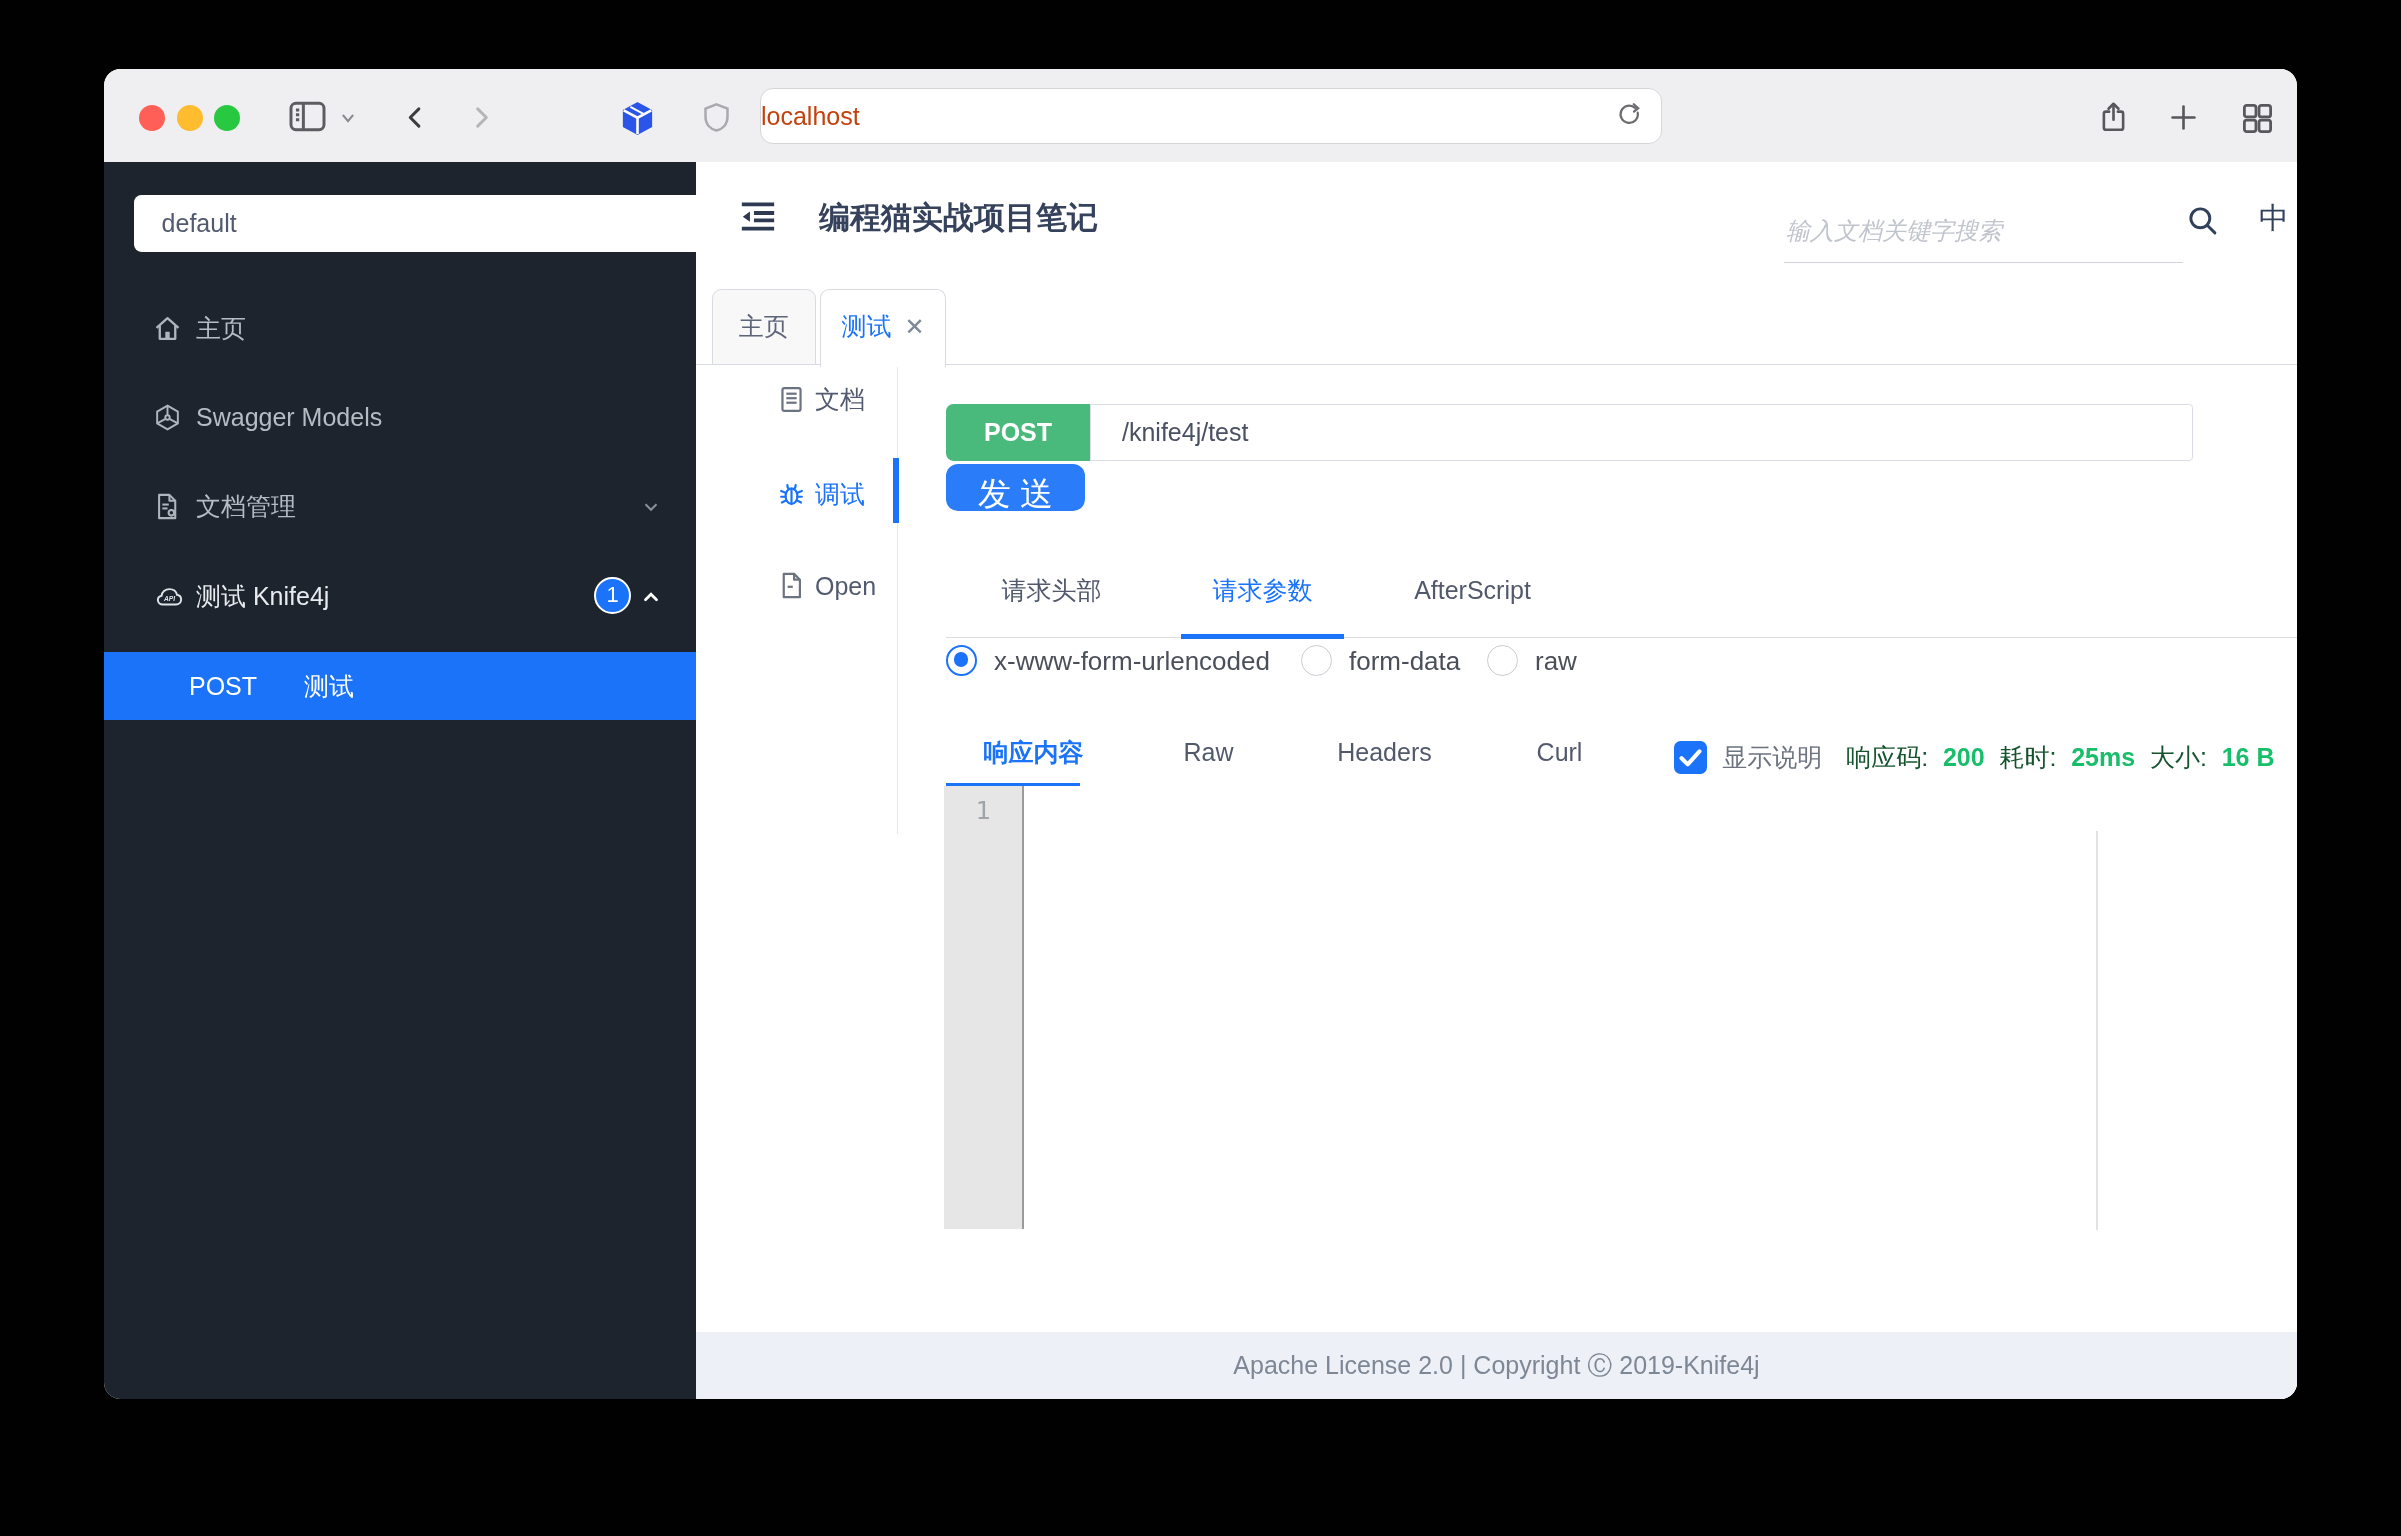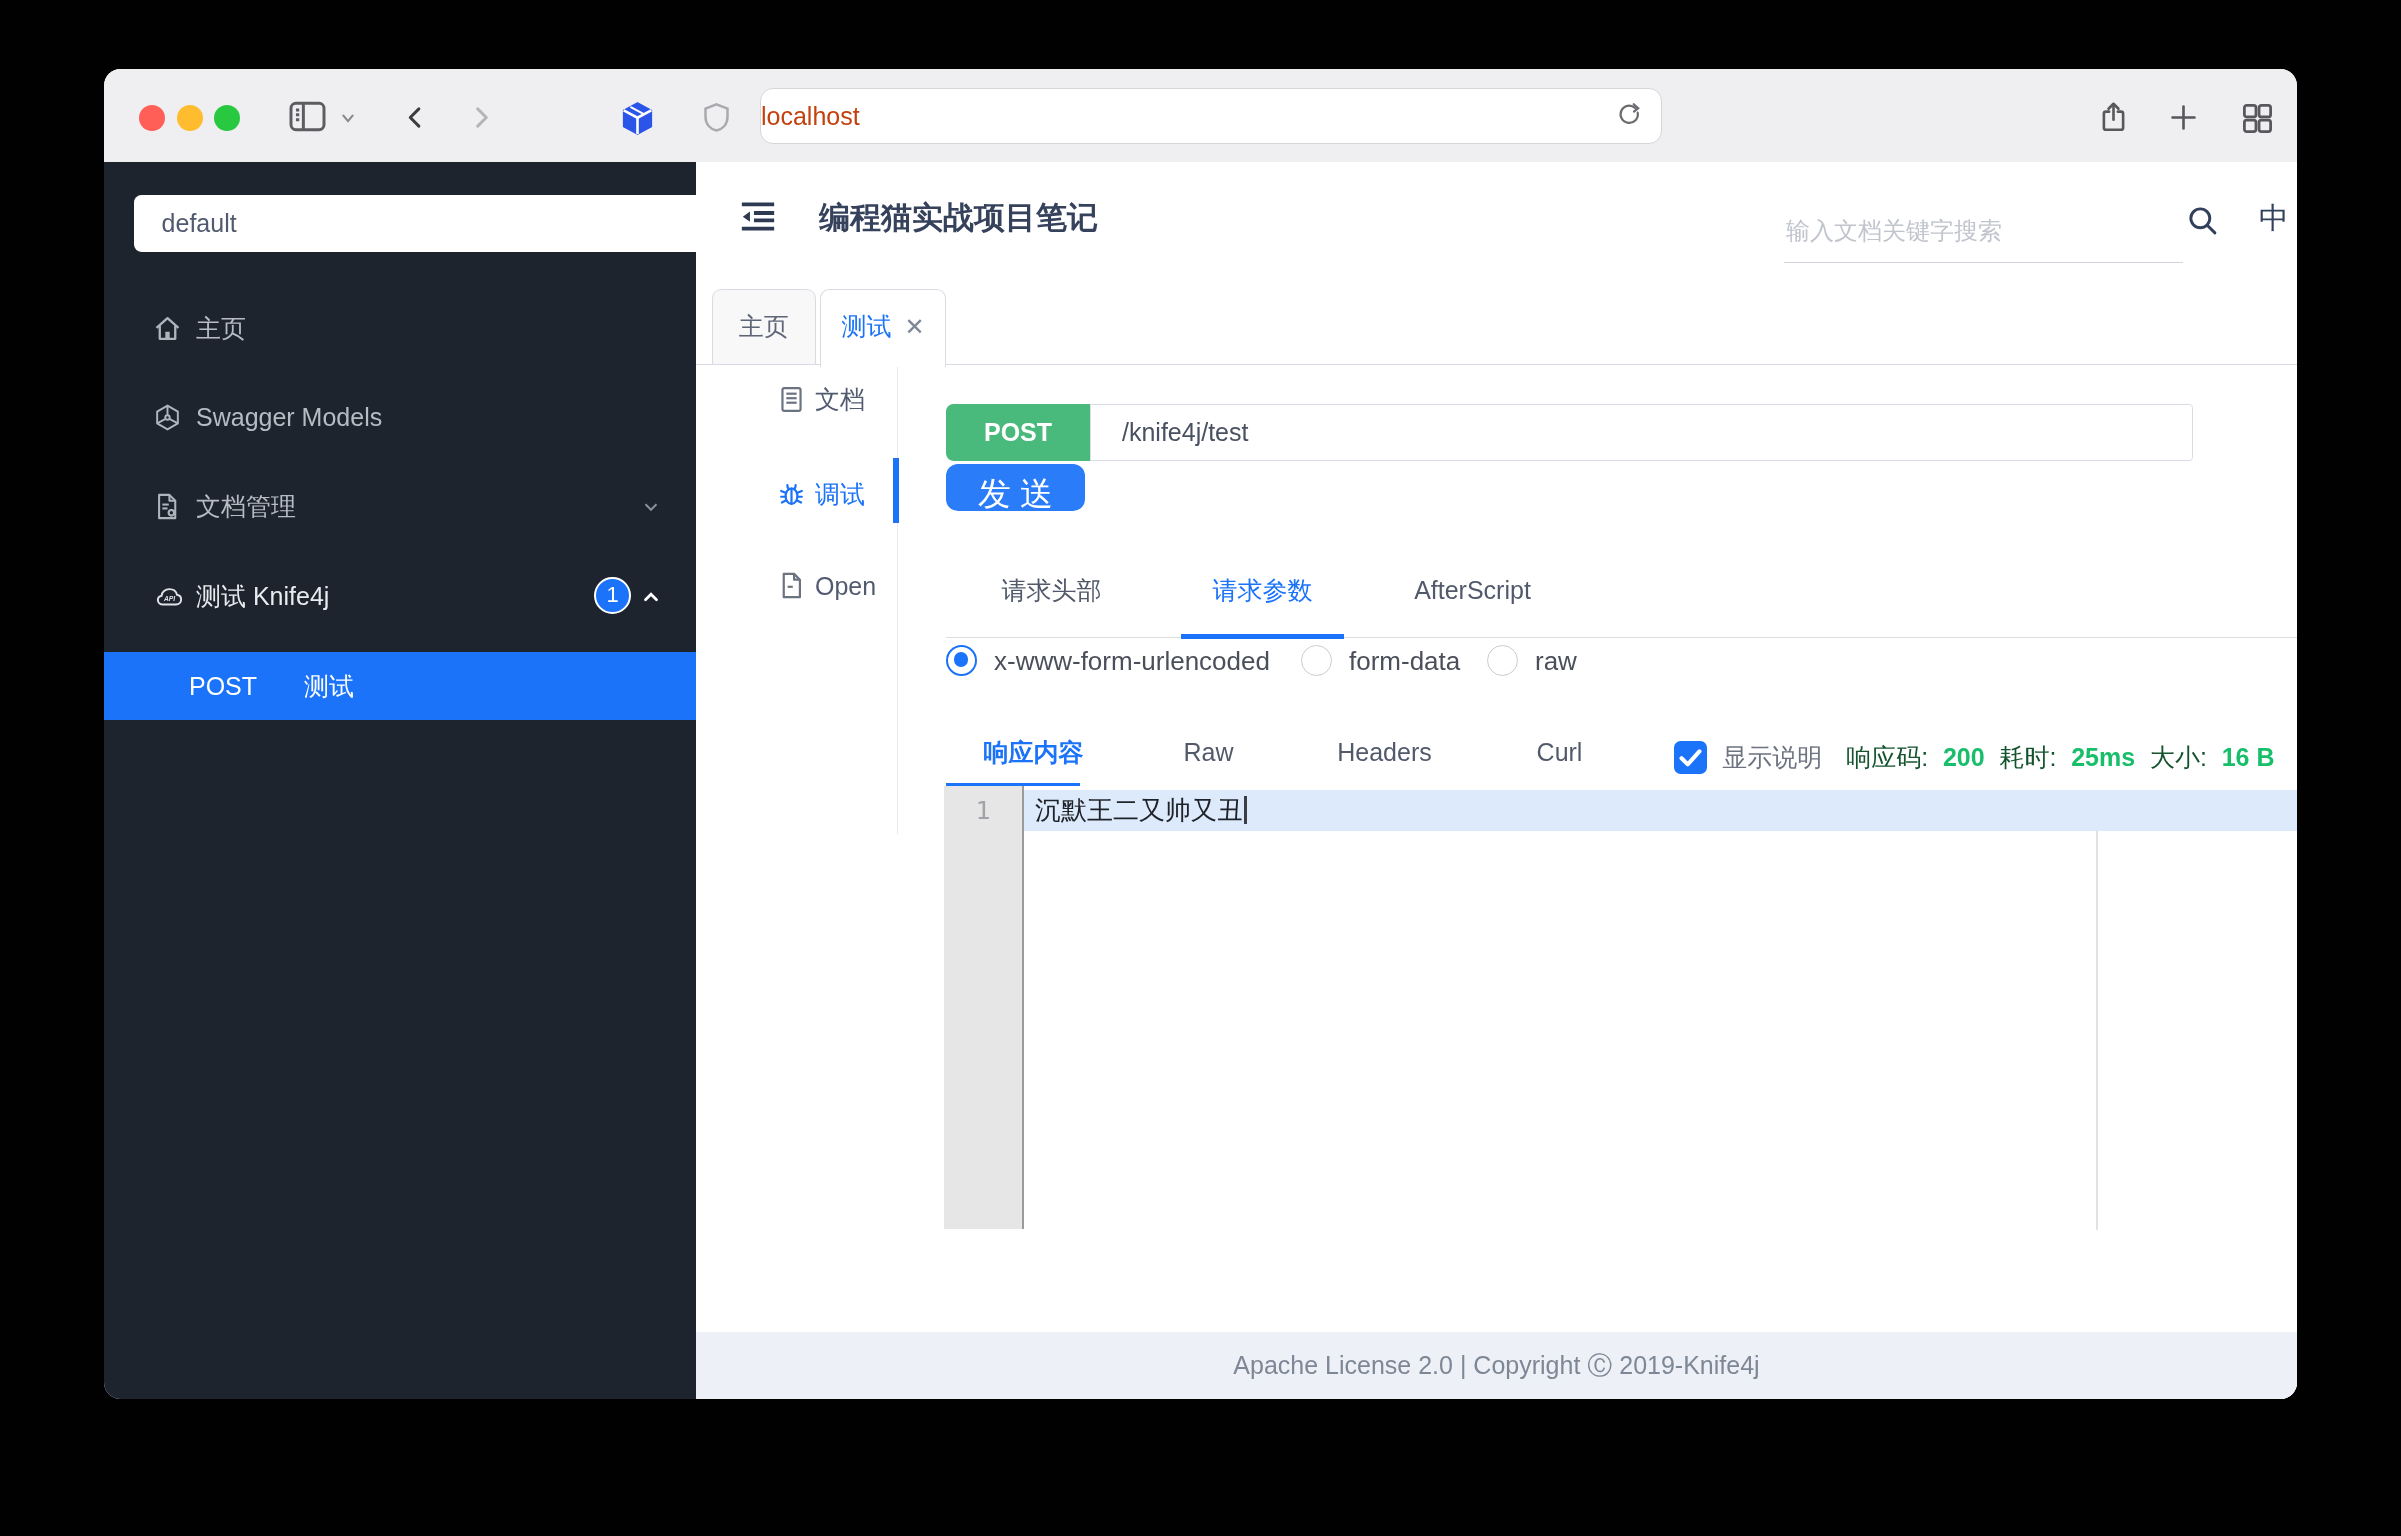--- a/index.html
+++ b/index.html
@@ -34,21 +34,21 @@
   .active-route .m{position:absolute;left:85px;top:0;height:68px;line-height:68px;font-size:25px;}
   .active-route .l{position:absolute;left:200px;top:0;height:68px;line-height:68px;font-size:25px;}
   .content{position:absolute;left:592px;top:93px;right:0;bottom:0;background:#fff;}
   
   .chead{position:absolute;left:0;top:0;width:100%;height:111px;border-bottom:0.9px solid #e8eaec;background:#fff;}
   .collapse{position:absolute;left:41px;top:34px;color:#2e3a52;}
   .ctitle{position:absolute;left:123px;top:0;height:111px;line-height:111px;font-size:31px;
           font-weight:600;color:#36425c;}
   .search-input{position:absolute;left:1088px;top:37px;width:395px;height:61px;border:none;outline:none;
           border-bottom:1.8px solid #d0d3d9;font-size:24px;color:#a21caf;background:transparent;
-          font-family:"Liberation Sans","DejaVu Sans",sans-serif;}
+          font-family:"Liberation Sans","DejaVu Sans",sans-serif;font-style:italic;}
   .search-input::placeholder{color:#c0c4cc;}
   .search-ic{position:absolute;left:1489px;top:41px;color:#33405c;}
   .lang{position:absolute;left:1563px;top:0;height:111px;line-height:111px;font-size:29.6px;color:#33405c;}
   
   .tabbar{position:absolute;left:0;top:111px;width:100%;height:91px;background:#fff;
           border-bottom:1.8px solid #d8dce2;}
   .ptab{position:absolute;top:15.7px;height:76px;box-sizing:border-box;border:1.8px solid #d8dce2;
         border-radius:9.2px 9.2px 0 0;background:#f8f8f9;font-size:25px;color:#5d6577;
         text-align:center;line-height:72px;}
   .ptab.active{background:#fff;border-bottom:none;height:78px;color:#1a73f8;z-index:2;}
@@ -379,24 +379,20 @@
           <span class="meta-label">耗时:</span>
           <span class="meta-val">25ms</span>
           <span class="meta-label">大小:</span>
           <span class="meta-val">16 B</span>
         </div>
 
         <div class="editor">
           <div class="gutter">
             <span class="lineno">1</span>
           </div>
-          <div class="active-line">
-            <span class="code-text">沉默王二又帅又丑</span>
-            <span class="caret" style="left: 220px;"></span>
-          </div>
         </div>
         <div class="ruler"></div>
       </div>
 
     </div>
 
     <footer class="cfooter">Apache License 2.0 | Copyright Ⓒ 2019-Knife4j</footer>
   </main>
 
  </div>

